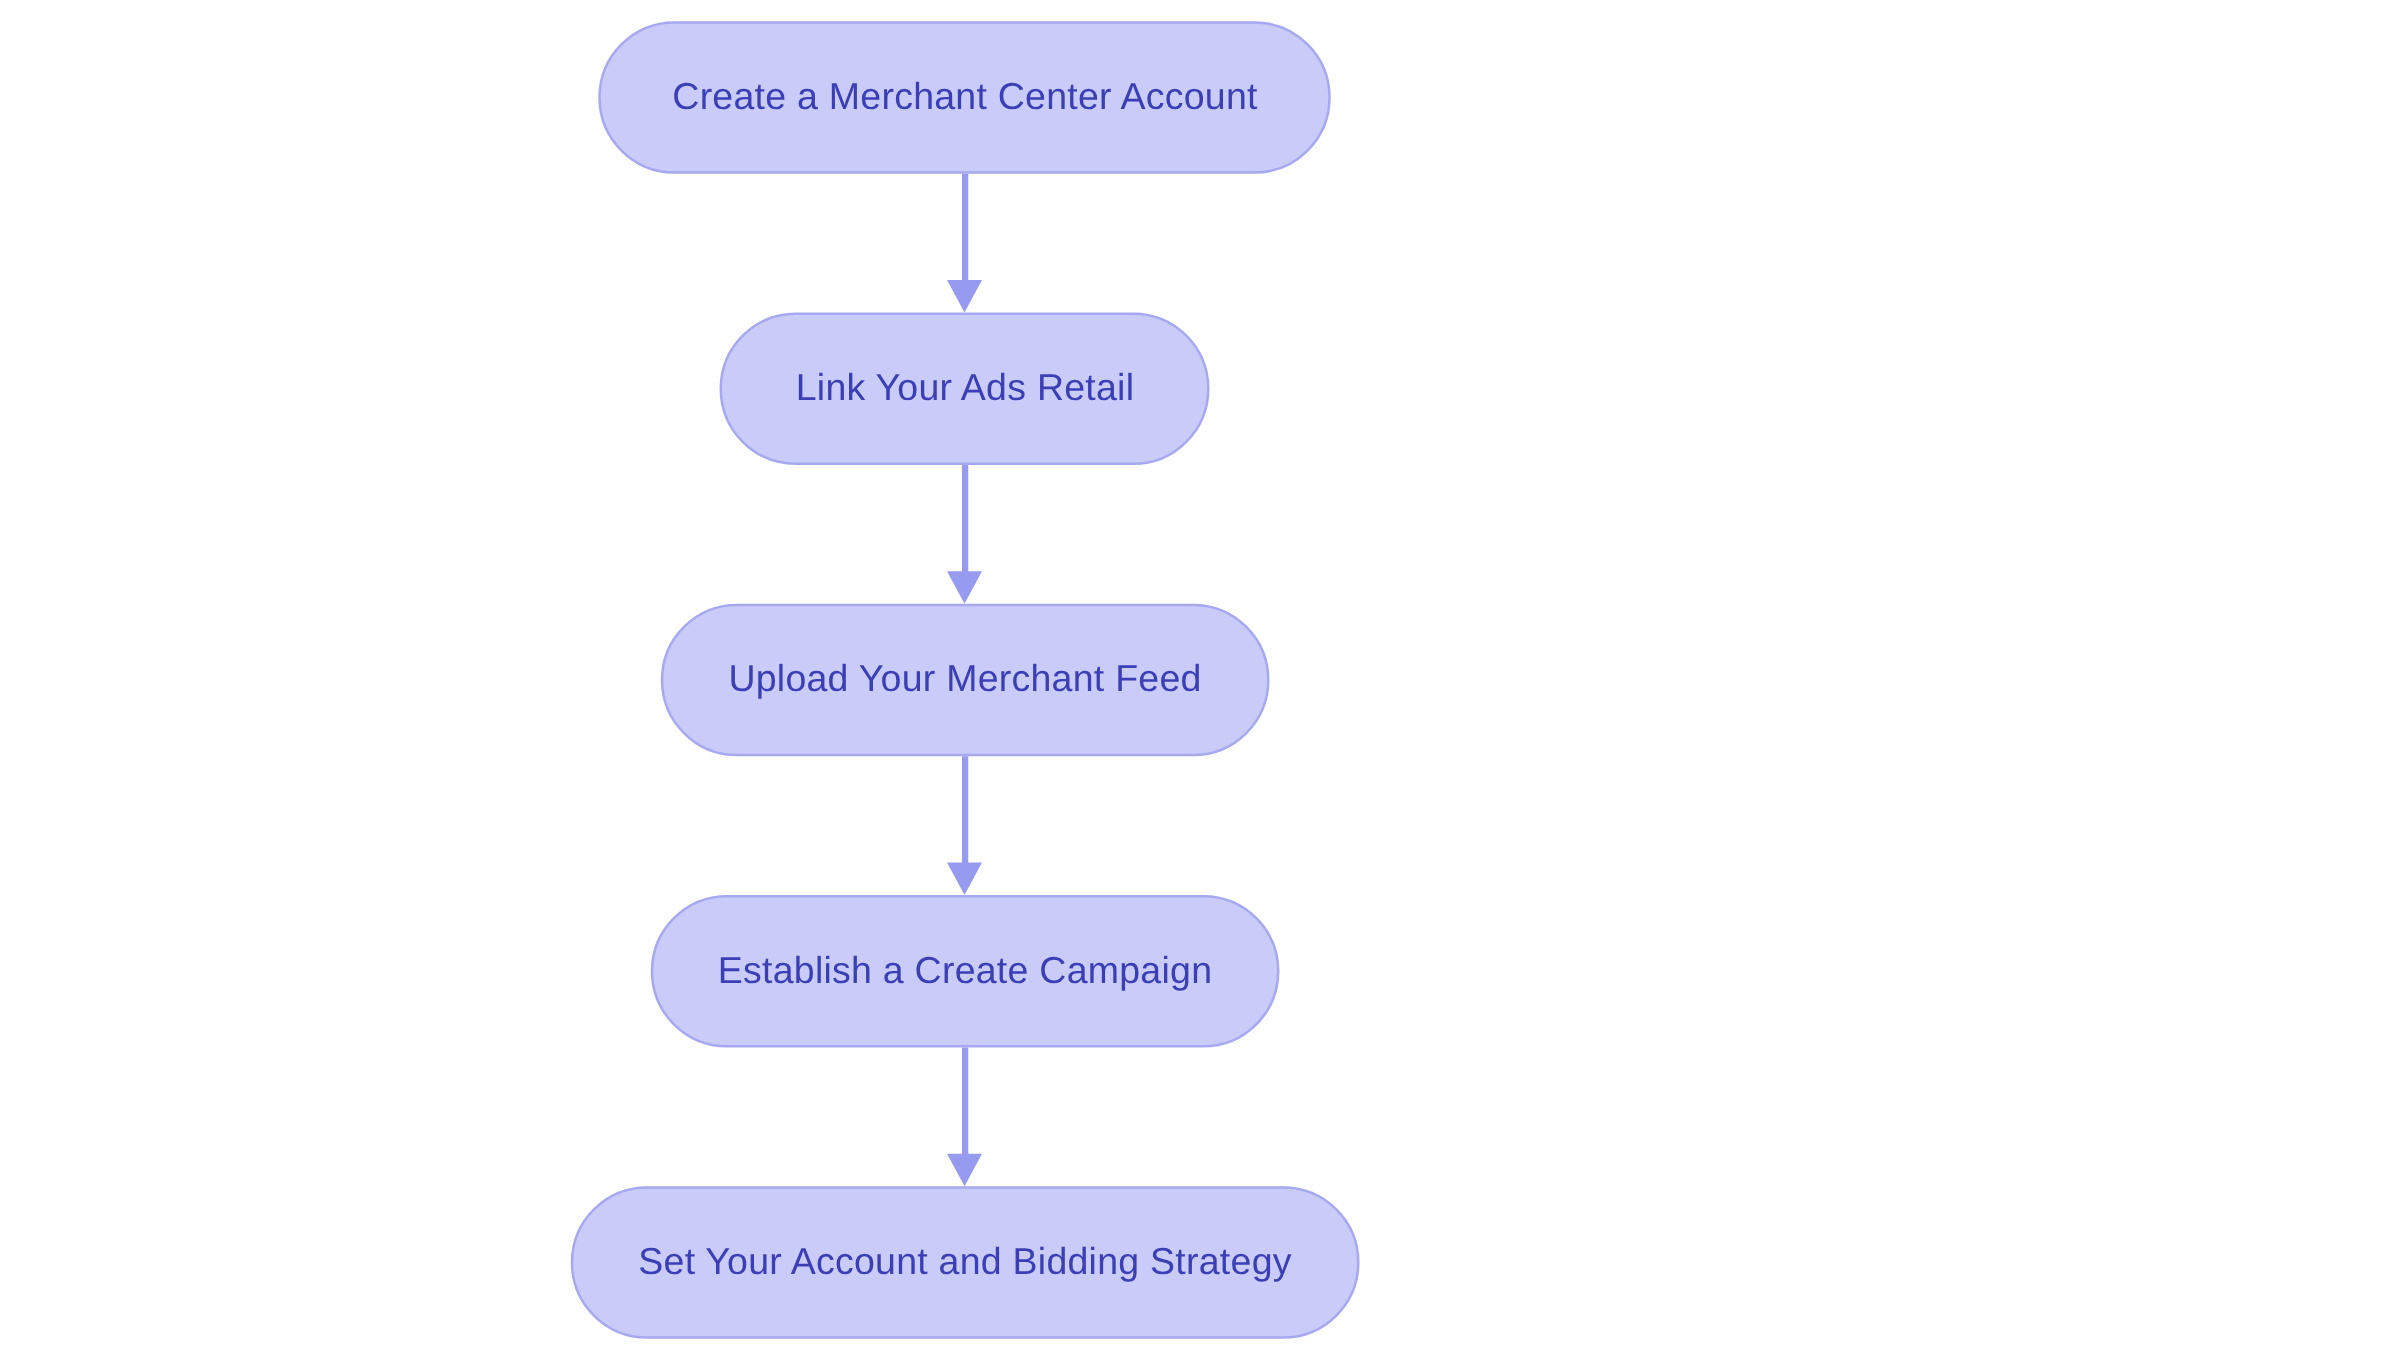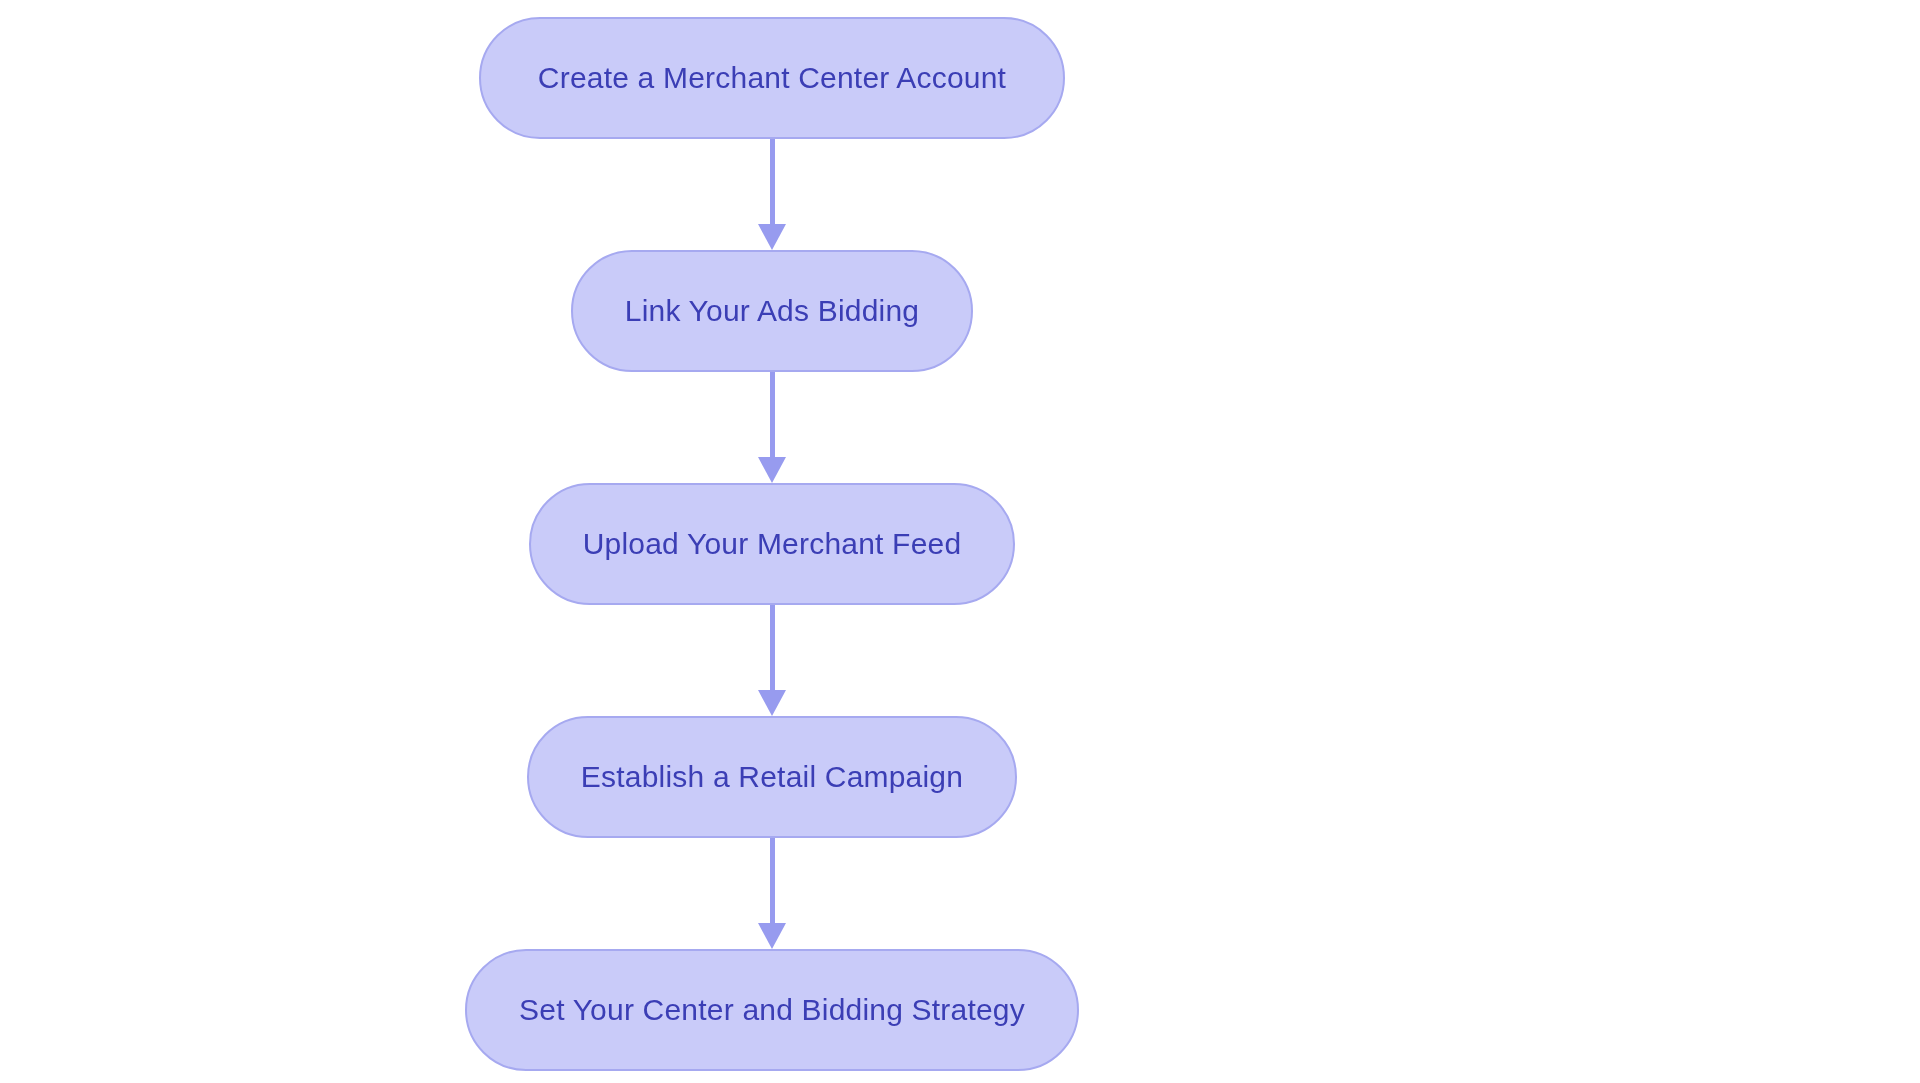--- a/index.html
+++ b/index.html
@@ -85,44 +85,44 @@
     <div class="node">
       <span class="node-label">Create a Merchant Center Account</span>
     </div>
 
     <div class="arrow">
       <div class="arrow-line"></div>
       <div class="arrow-head"></div>
     </div>
 
     <div class="node">
-      <span class="node-label">Link Your Ads Bidding</span>
+      <span class="node-label">Link Your Ads Retail</span>
     </div>
 
     <div class="arrow">
       <div class="arrow-line"></div>
       <div class="arrow-head"></div>
     </div>
 
     <div class="node">
       <span class="node-label">Upload Your Merchant Feed</span>
     </div>
 
     <div class="arrow">
       <div class="arrow-line"></div>
       <div class="arrow-head"></div>
     </div>
 
     <div class="node">
-      <span class="node-label">Establish a Retail Campaign</span>
+      <span class="node-label">Establish a Create Campaign</span>
     </div>
 
     <div class="arrow">
       <div class="arrow-line"></div>
       <div class="arrow-head"></div>
     </div>
 
     <div class="node">
-      <span class="node-label">Set Your Center and Bidding Strategy</span>
+      <span class="node-label">Set Your Account and Bidding Strategy</span>
     </div>
 
   </div>
 </div>
 
 </body></html>

